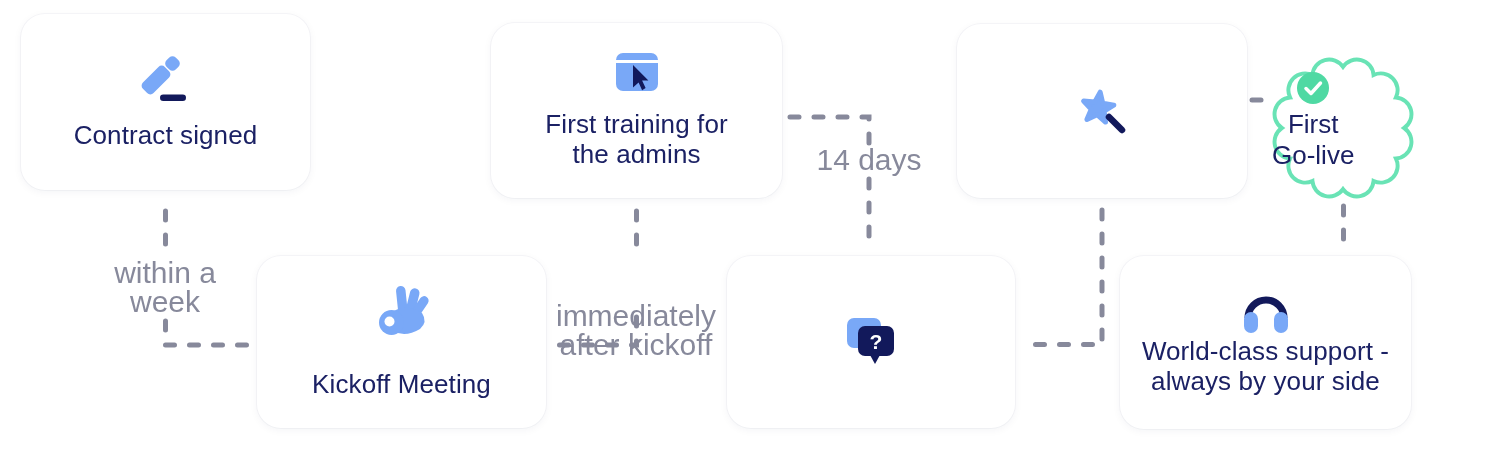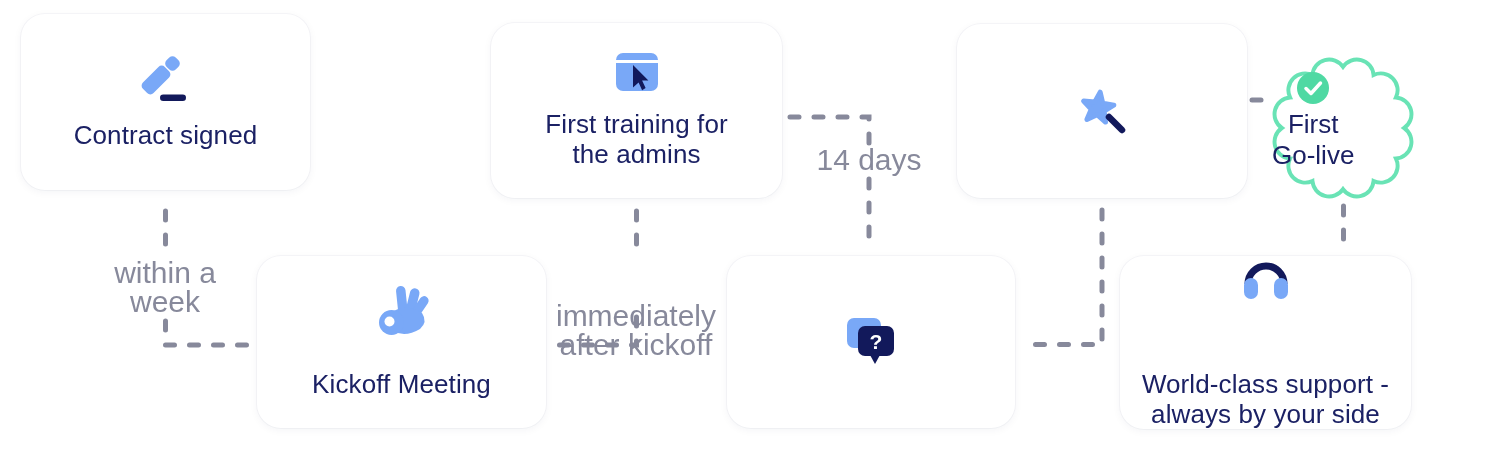--- a/index.html
+++ b/index.html
@@ -23,21 +23,21 @@
   .card1{left:21px;top:14px;width:289px;height:176px;gap:16px;}
   .card1 .icon{height:50px;}
   .card2{left:257px;top:256px;width:289px;height:172px;gap:33px;}
   .card2 .icon{height:50px;}
   .card3{left:491px;top:23px;width:291px;height:175px;gap:16px;}
   .card3 .icon{height:40px;}
   .card4{left:727px;top:256px;width:288px;height:172px;gap:16px;}
   .card4 .icon{height:50px;}
   .card5{left:957px;top:24px;width:290px;height:174px;gap:16px;}
   .card5 .icon{height:40px;}
-  .card6{left:1120px;top:256px;width:291px;height:173px;gap:2px;justify-content:space-between;}
+  .card6{left:1120px;top:256px;width:291px;height:173px;gap:2px;}
   .card6 .icon{height:44px;}
   .conn-label{
     position:absolute;color:#87899b;font-size:30px;line-height:29px;
     text-align:center;white-space:pre-line;
   }
   .label-within{left:75px;top:258px;width:180px;}
   .label-immediately{left:526px;top:254px;width:220px;margin-top:47px;}
   .label-days{left:789px;top:145px;width:160px;}
   .badge{
     position:absolute;left:1272px;top:57px;width:142px;height:142px;

